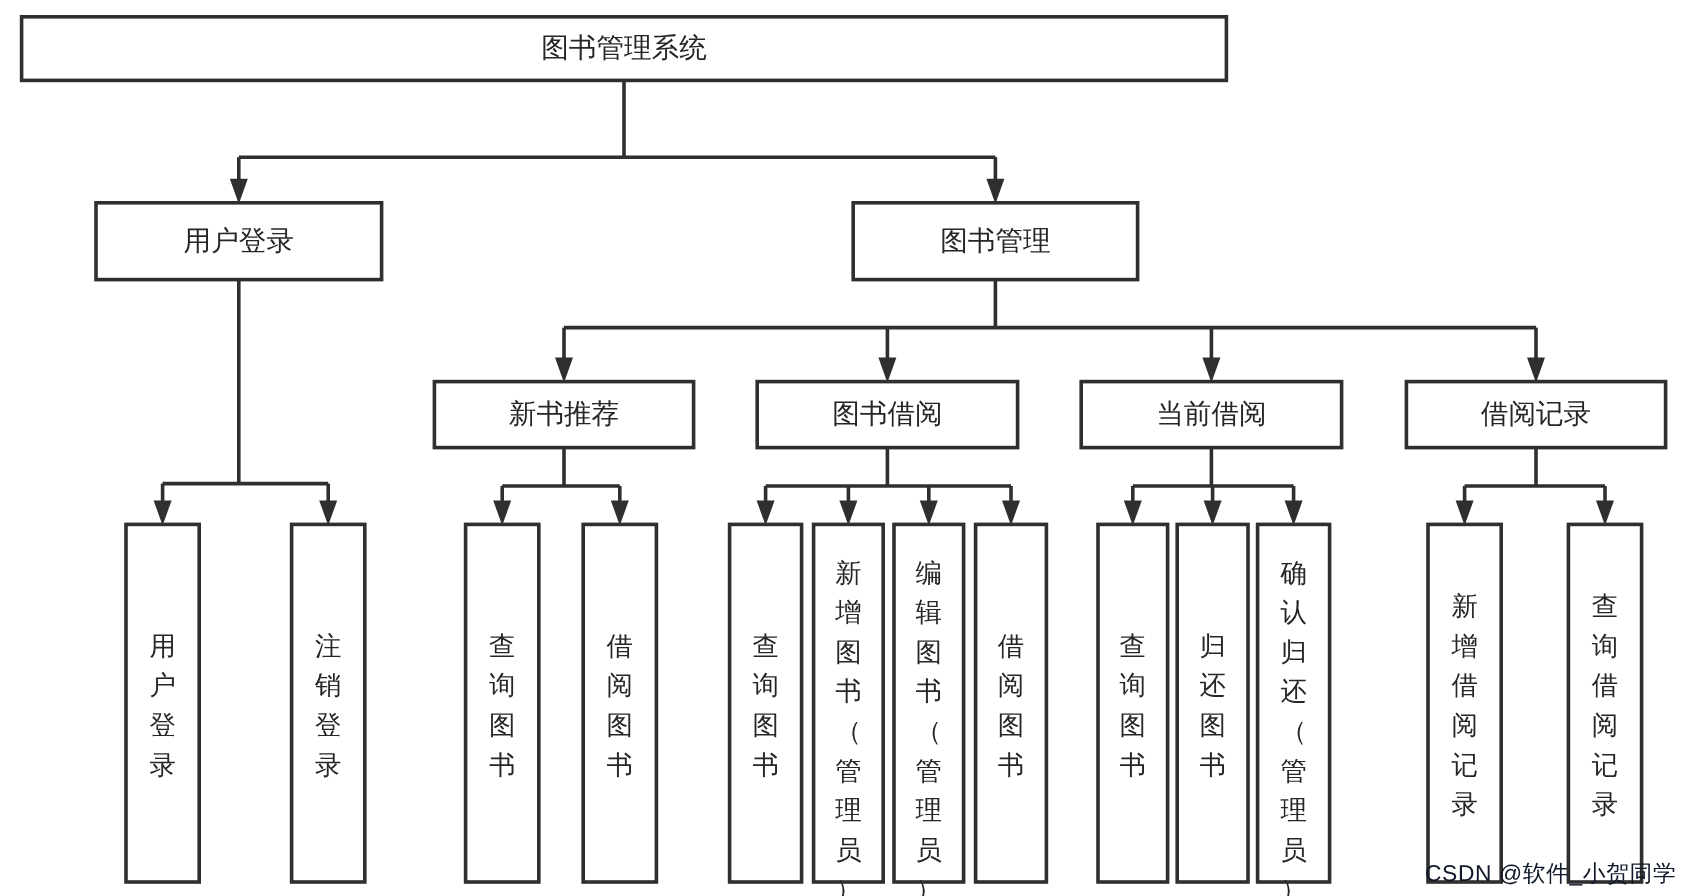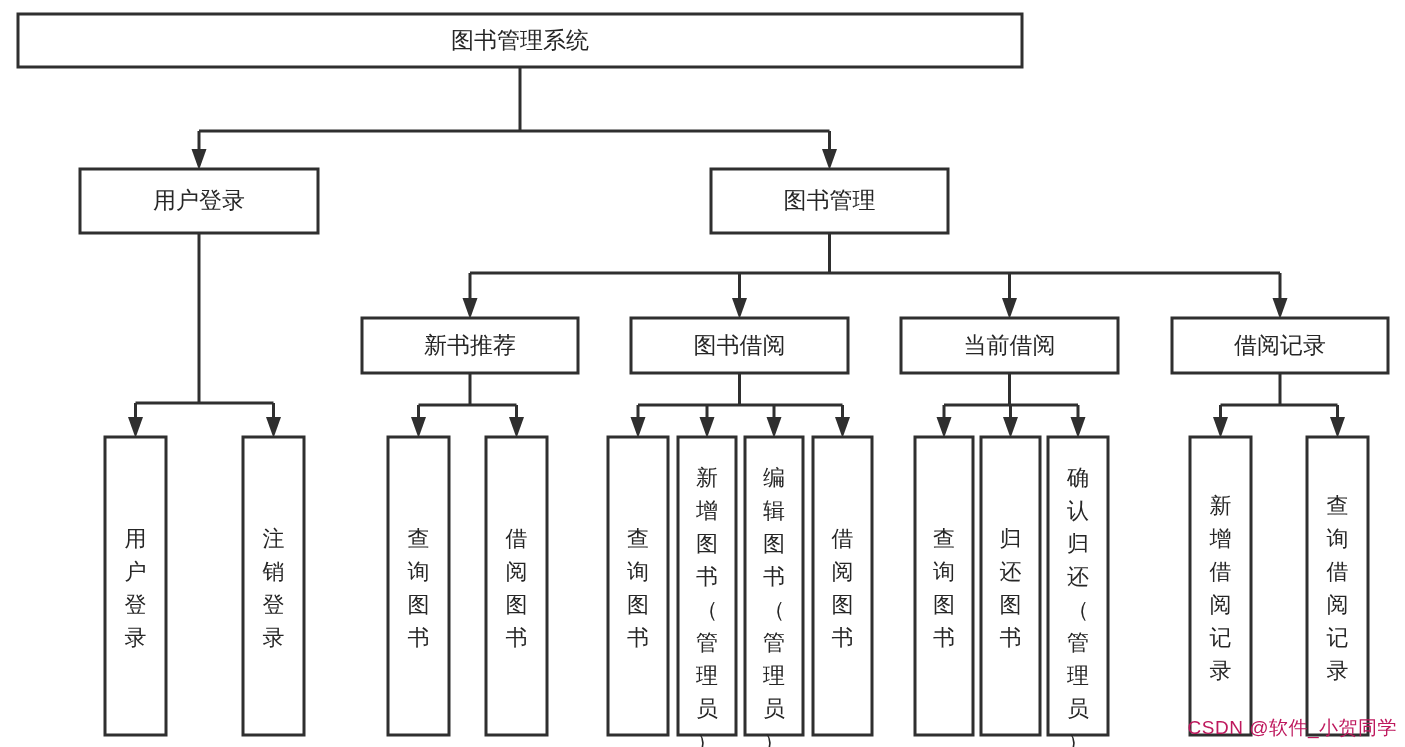--- a/index.html
+++ b/index.html
@@ -49,21 +49,21 @@
   .arrow-head {
     fill: #2f2f2f;
     stroke: none;
   }
   .watermark {
     position: absolute;
     right: 8px;
     bottom: 6px;
     font-family: "Liberation Sans", "DejaVu Sans", sans-serif;
     font-size: 19px;
-    color: #be185d;
+    color: #0f172a;
     white-space: nowrap;
     user-select: none;
     letter-spacing: 0.5px;
   }
 </style>
 </head>
 <body>
 
 <svg id="diagram-root" viewBox="0 0 1405 747" width="1405" height="747">
   <g id="edge-layer">

